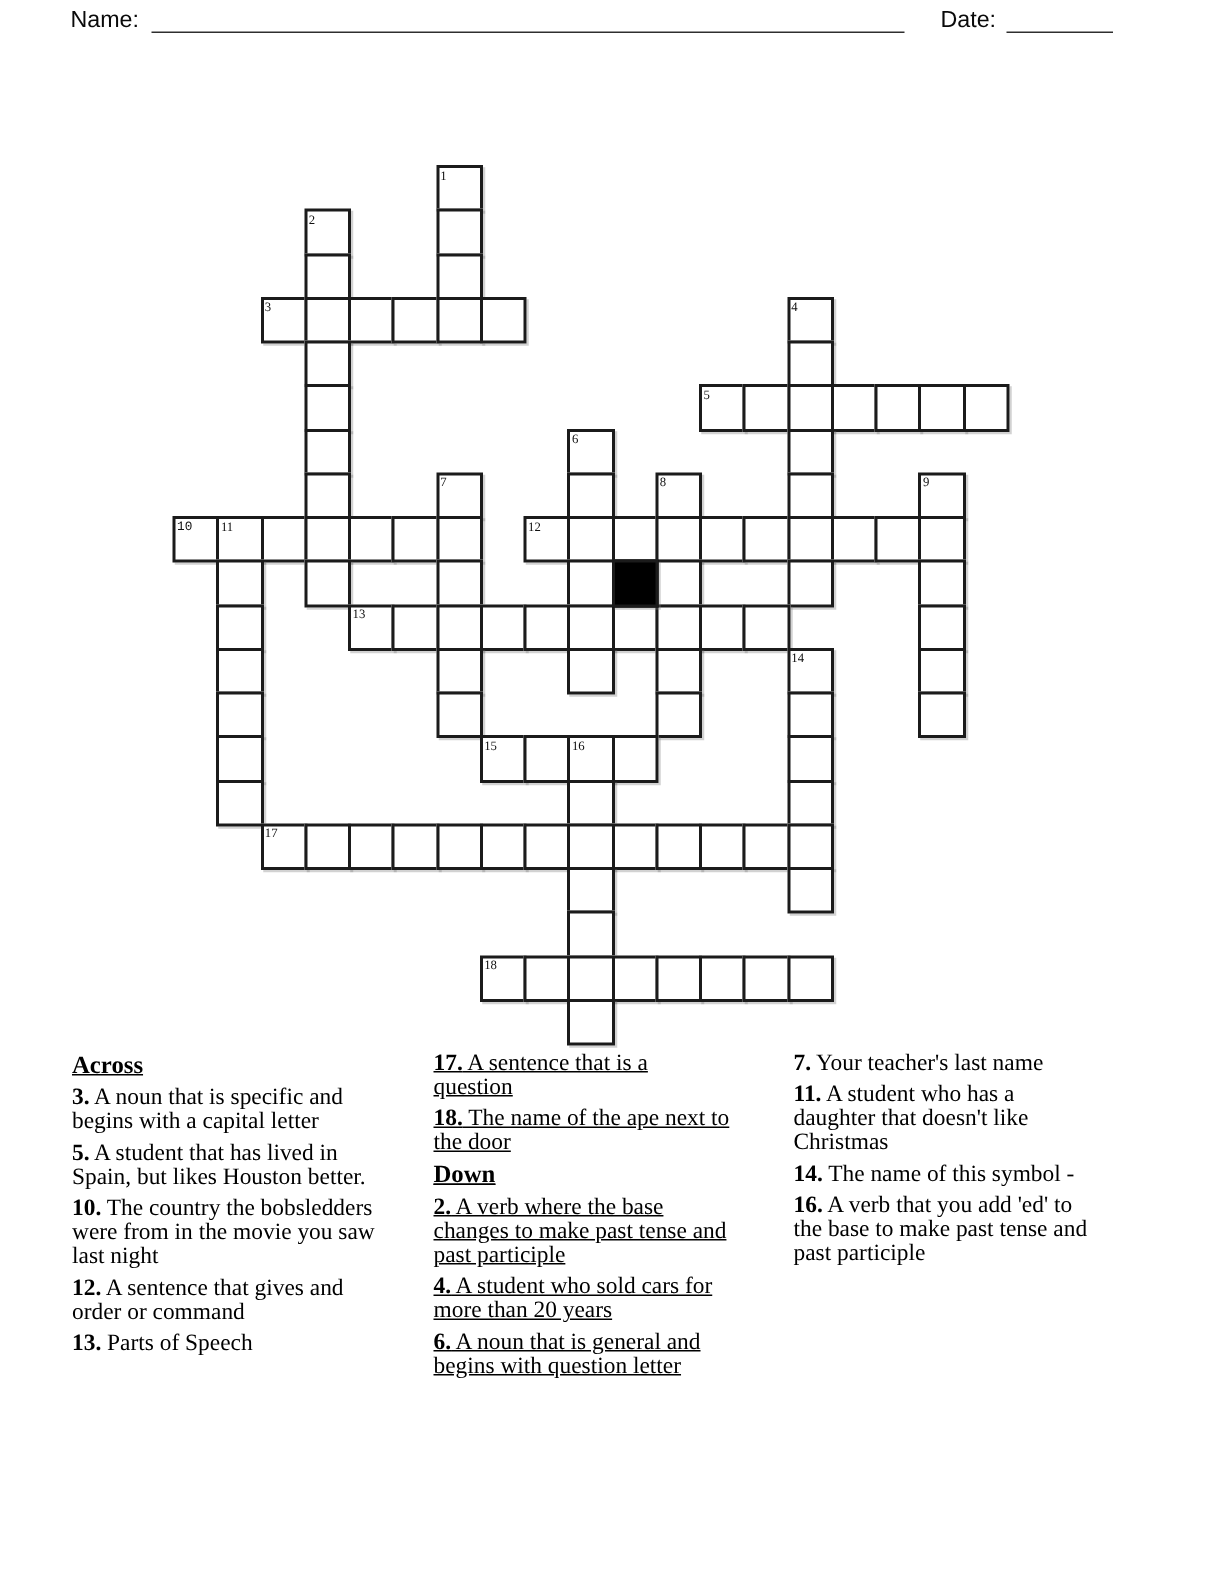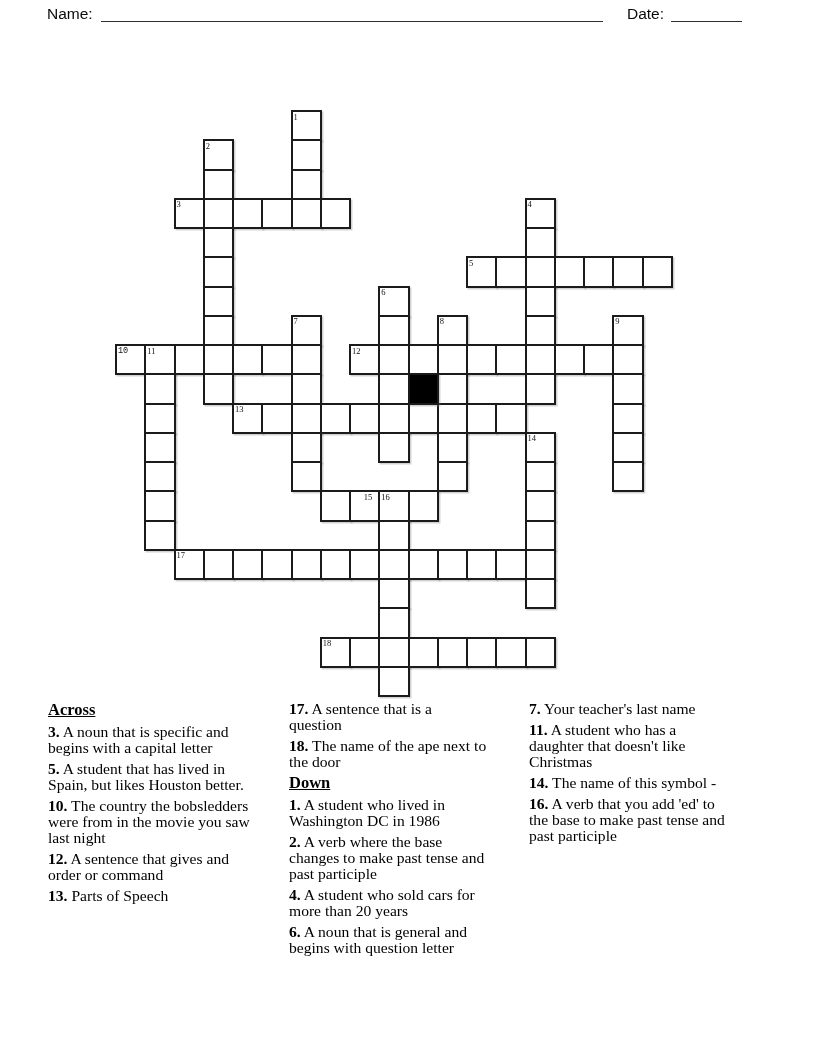--- a/index.html
+++ b/index.html
@@ -33,21 +33,21 @@
   }
   
   .clue-col { position:absolute; top:701px; width:244px; font-size:15.6px; line-height:16.2px; }
   .clue { margin-bottom:4.5px; white-space:pre-line; }
   .clue .num { font-weight:bold; }
   .clue-head {
     font-weight:bold; text-decoration:underline; font-size:16.5px;
     margin:1px 0 6px 0;
   }
   #clue-col-1 { left:48px; }
-  #clue-col-2 { left:289px; }
+  #clue-col-2 { left:289px;text-decoration:underline; }
   #clue-col-3 { left:529px; }
 </style>
 </head>
 <body>
 
 <div id="page">
   <span id="name-label" class="hdr-label">Name:</span>
   <span id="name-line" class="hdr-line"></span>
   <span id="date-label" class="hdr-label">Date:</span>
   <span id="date-line" class="hdr-line"></span>
@@ -174,21 +174,21 @@
       <span class="cellnum" style="left: 354px; top: 148.75px;">5</span>
       <span class="cellnum" style="left: 266.25px; top: 178px;">6</span>
       <span class="cellnum" style="left: 178.5px; top: 207.25px;">7</span>
       <span class="cellnum" style="left: 324.75px; top: 207.25px;">8</span>
       <span class="cellnum" style="left: 500.25px; top: 207.25px;">9</span>
       <span class="cellnum" style="left: 3px; top: 236.5px; font-family: Liberation Mono, monospace;">10</span>
       <span class="cellnum" style="left: 32.25px; top: 236.5px;">11</span>
       <span class="cellnum" style="left: 237px; top: 236.5px;">12</span>
       <span class="cellnum" style="left: 120px; top: 295px;">13</span>
       <span class="cellnum" style="left: 412.5px; top: 324.25px;">14</span>
-      <span class="cellnum" style="left: 207.75px; top: 382.75px; padding-left: 41px;">15</span>
+      <span class="cellnum" style="left: 207.75px; top: 382.75px;">15</span>
       <span class="cellnum" style="left: 266.25px; top: 382.75px;">16</span>
       <span class="cellnum" style="left: 61.5px; top: 441.25px;">17</span>
       <span class="cellnum" style="left: 207.75px; top: 529px;">18</span>
     </div>
 
   <div id="clue-col-1" class="clue-col">
       <div class="clue-head">Across</div>
       <div class="clue"><span class="num">3.</span><span> A noun that is specific and
 begins with a capital letter</span></div>
       <div class="clue"><span class="num">5.</span><span> A student that has lived in
@@ -199,22 +199,20 @@
       <div class="clue"><span class="num">12.</span><span> A sentence that gives and
 order or command</span></div>
       <div class="clue"><span class="num">13.</span><span> Parts of Speech</span></div>
     </div>
   <div id="clue-col-2" class="clue-col">
       <div class="clue"><span class="num">17.</span><span> A sentence that is a
 question</span></div>
       <div class="clue"><span class="num">18.</span><span> The name of the ape next to
 the door</span></div>
       <div class="clue-head">Down</div>
-      <div class="clue"><span class="num">1.</span><span> A student who lived in
-Washington DC in 1986</span></div>
       <div class="clue"><span class="num">2.</span><span> A verb where the base
 changes to make past tense and
 past participle</span></div>
       <div class="clue"><span class="num">4.</span><span> A student who sold cars for
 more than 20 years</span></div>
       <div class="clue"><span class="num">6.</span><span> A noun that is general and
 begins with question letter</span></div>
     </div>
   <div id="clue-col-3" class="clue-col">
       <div class="clue"><span class="num">7.</span><span> Your teacher's last name</span></div>

